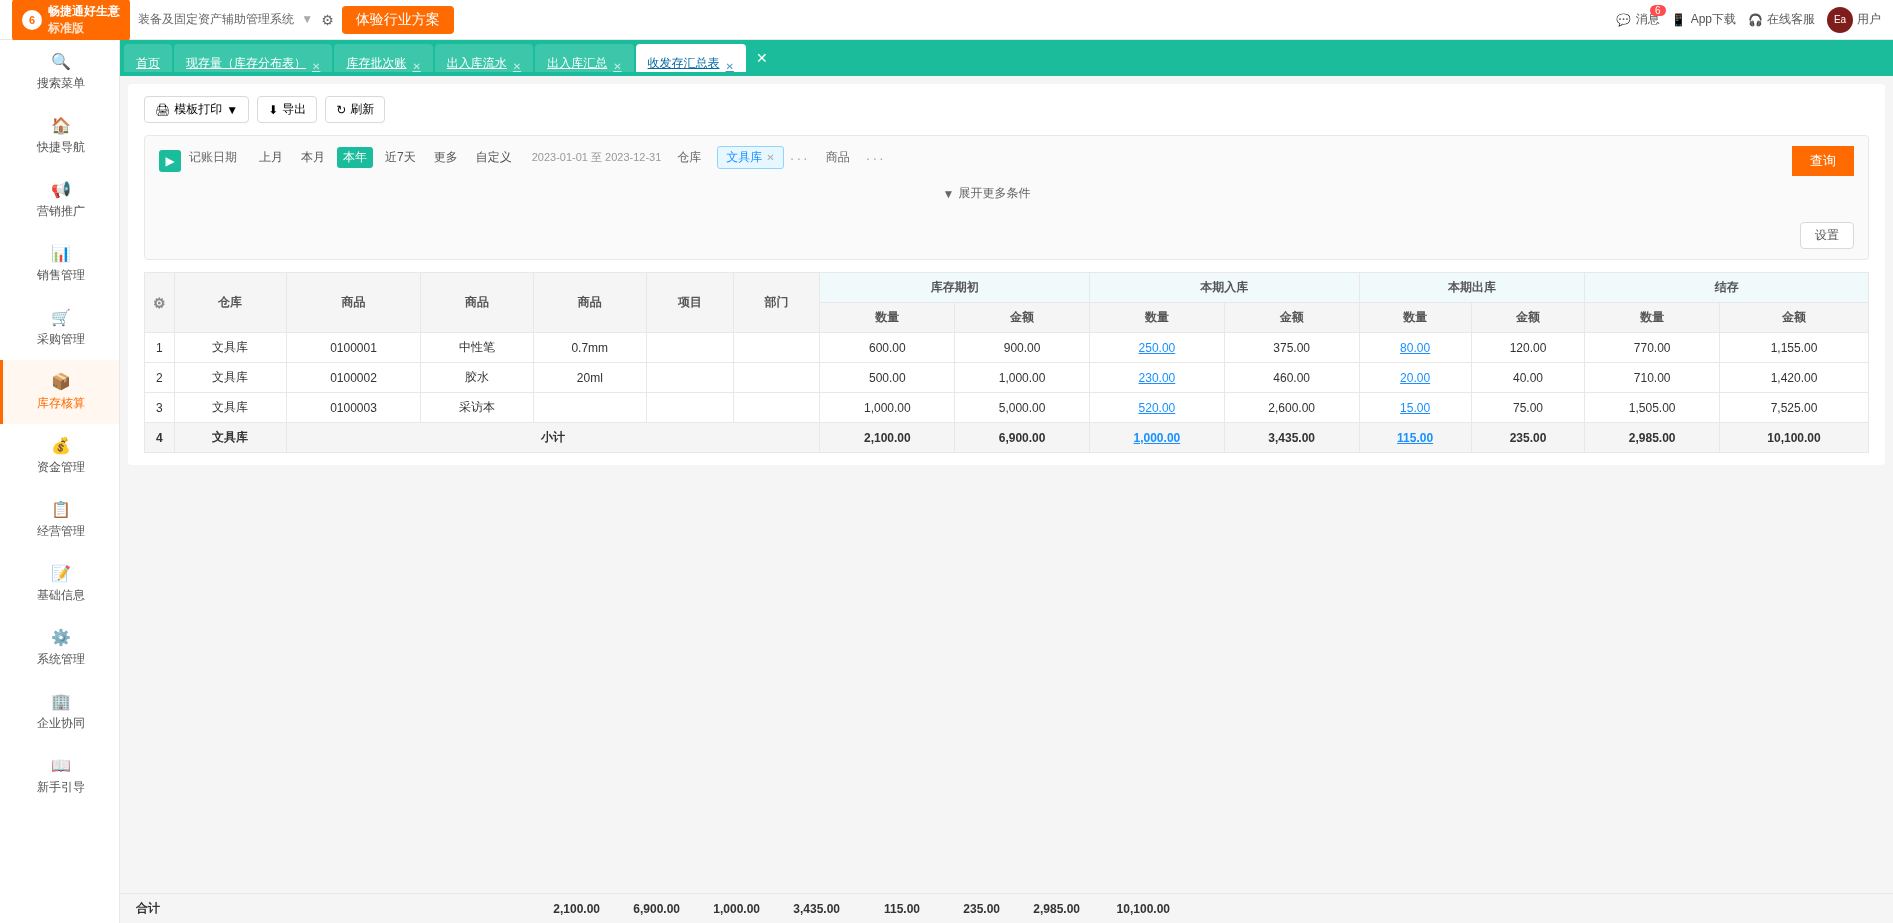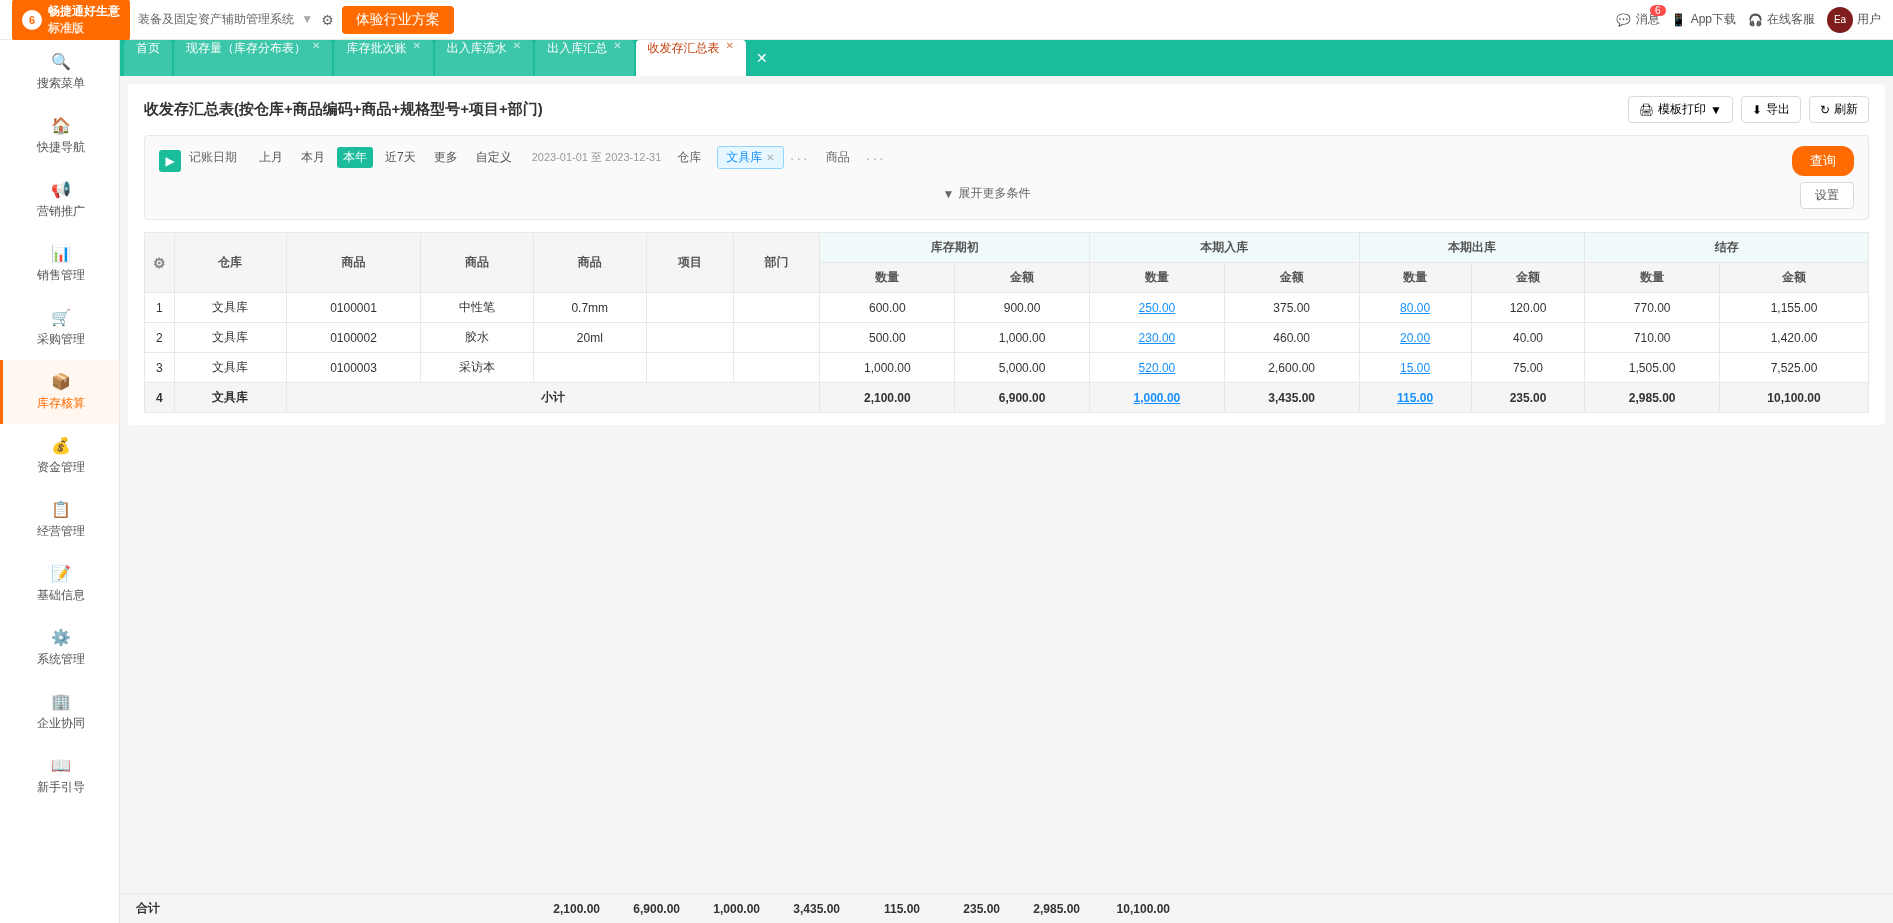--- a/index.html
+++ b/index.html
@@ -24,22 +24,22 @@
     .sidebar { width: 120px; background: #fff; border-right: 1px solid #e8e8e8; display: flex; flex-direction: column; }
     .sidebar-item { display: flex; flex-direction: column; align-items: center; padding: 12px 6px; cursor: pointer; font-size: 12px; color: #555; gap: 4px; border-left: 3px solid transparent; }
     .sidebar-item.active { background: #fff7f0; color: #ff6b00; border-left-color: #ff6b00; }
     .sidebar-icon { font-size: 16px; }
 
     
     .content-area { flex: 1; display: flex; flex-direction: column; overflow: hidden; }
 
     
     .tab-bar { background: #1abc9c; display: flex; align-items: center; height: 36px; padding: 0 4px; gap: 2px; overflow: hidden; }
-    .tab { display: flex; align-items: flex-start; gap: 6px; padding: 0 12px; height: 36px; background: rgba(255,255,255,0.15); color: #fff; border-radius: 4px 4px 0 0; font-size: 12px; cursor: pointer; white-space: nowrap; }
-    .tab.active { background: #fff; color: #c2410c; }
+    .tab { display: flex; align-items: flex-end; gap: 6px; padding: 0 12px; height: 28px; background: rgba(255,255,255,0.15); color: #fff; border-radius: 4px 4px 0 0; font-size: 12px; cursor: pointer; white-space: nowrap; text-decoration: underline; }
+    .tab.active { background: #fff; color: #0369a1; }
     .tab-close { font-size: 10px; opacity: 0.7; }
 
     
     .page-content { flex: 1; background: #f5f5f5; overflow-y: auto; padding: 0; }
     .page-inner { background: #fff; margin: 8px; border-radius: 4px; padding: 12px 16px; }
 
     
     .page-title-row { display: flex; align-items: center; justify-content: space-between; margin-bottom: 12px; }
     .page-title { font-size: 15px; font-weight: bold; color: #333; }
     .title-actions { display: flex; align-items: center; gap: 8px; }
@@ -53,22 +53,22 @@
     .filter-label { font-size: 12px; color: #666; white-space: nowrap; }
     .date-shortcuts { display: flex; align-items: center; gap: 6px; }
     .date-btn { font-size: 12px; color: #555; cursor: pointer; padding: 2px 6px; border-radius: 3px; }
     .date-btn.active { background: #1abc9c; color: #fff; }
     .date-range { font-size: 11px; color: #999; margin-left: 8px; }
     .filter-tag-group { display: flex; align-items: center; gap: 6px; }
     .filter-tag { display: flex; align-items: center; gap: 4px; background: #e6f7ff; border: 1px solid #91d5ff; border-radius: 3px; padding: 2px 8px; font-size: 12px; color: #1890ff; }
     .filter-tag-close { cursor: pointer; color: #aaa; font-size: 10px; }
     .filter-dots { color: #aaa; font-size: 14px; cursor: pointer; letter-spacing: 2px; }
     .expand-btn { display: flex; align-items: center; gap: 4px; font-size: 12px; color: #666; cursor: pointer; margin: 8px auto 0; width: fit-content; }
-    .btn-query { background: #ff6b00; color: #fff; border: none; border-radius: 12px; padding: 6px 18px; font-size: 13px; cursor: pointer; }
-    .btn-settings { background: #fff; border: 1px solid #d9d9d9; border-radius: 4px; padding: 4px 14px; font-size: 12px; cursor: pointer; color: #555; }
+    .btn-query { background: #ff6b00; color: #fff; border: none; border-radius: 0; padding: 6px 18px; font-size: 13px; cursor: pointer; }
+    .btn-settings { background: #fff; border: 1px solid #d9d9d9; border-radius: 4px; padding: 4px 14px; font-size: 12px; cursor: pointer; color: #555; margin-top: 40px; }
 
     
     .data-table { width: 100%; border-collapse: collapse; font-size: 12px; }
     .data-table th, .data-table td { border: 1px solid #e8e8e8; padding: 6px 8px; text-align: center; }
     .data-table thead th { background: #f5f5f5; font-weight: bold; color: #555; }
     .data-table thead .group-header { background: #f0fafa; }
     .data-table tbody tr.subtotal { font-weight: bold; background: #f5f5f5; }
     .data-table td.text-left { text-align: center; }
     .data-table td a { color: #1890ff; text-decoration: underline; cursor: pointer; text-align: right; }
     .settings-icon-cell { width: 28px; }
@@ -205,21 +205,20 @@
         <span>收发存汇总表</span>
         <span class="tab-close">✕</span>
       </div>
       <span class="close-page-btn">✕</span>
     </div>
 
     <div class="page-content">
       <div class="page-inner">
 
         <div class="page-title-row">
-          <div class="page-title">收发存汇总表(按仓库+商品编码+商品+规格型号+项目+部门)</div>
           <div class="title-actions">
             <button class="btn-template">
               <span>🖨</span>
               <span>模板打印</span>
               <span>▼</span>
             </button>
             <button class="btn-export">
               <span>⬇</span>
               <span>导出</span>
             </button>

